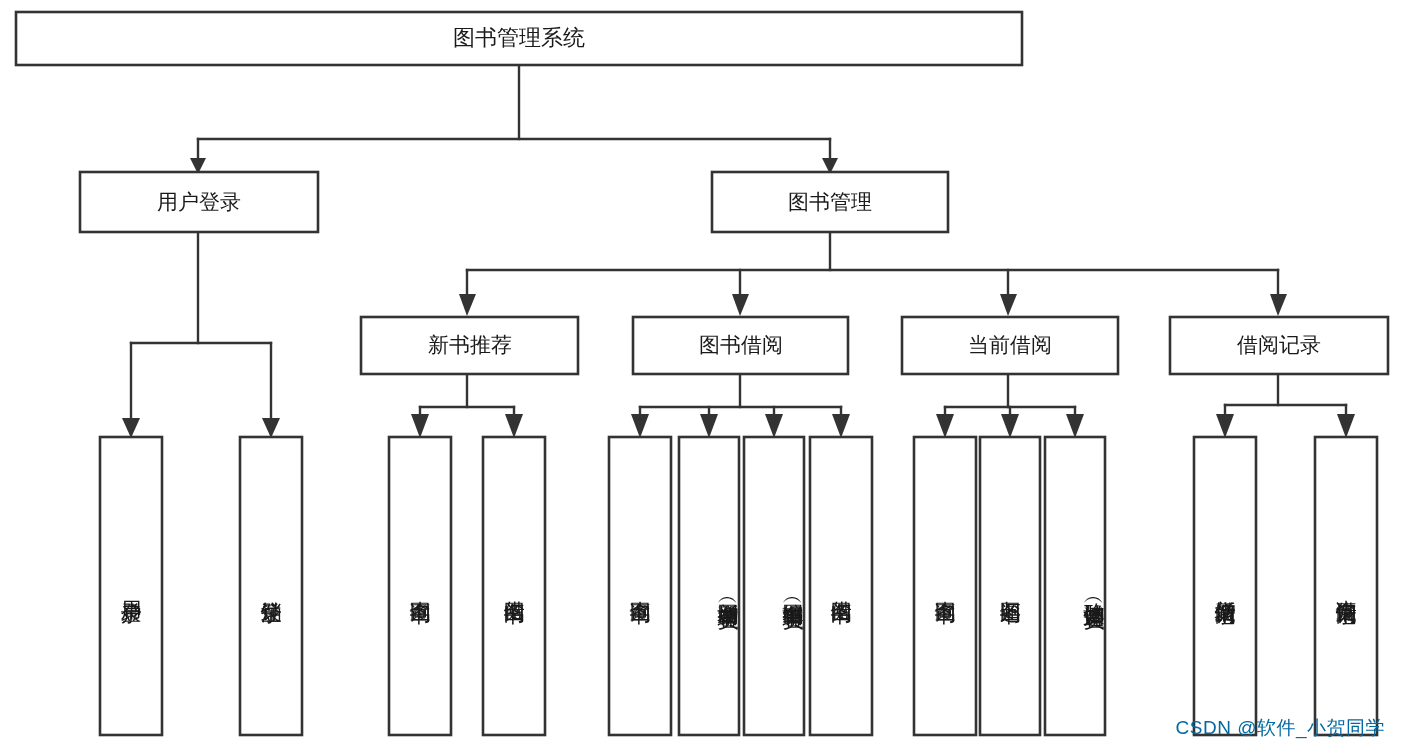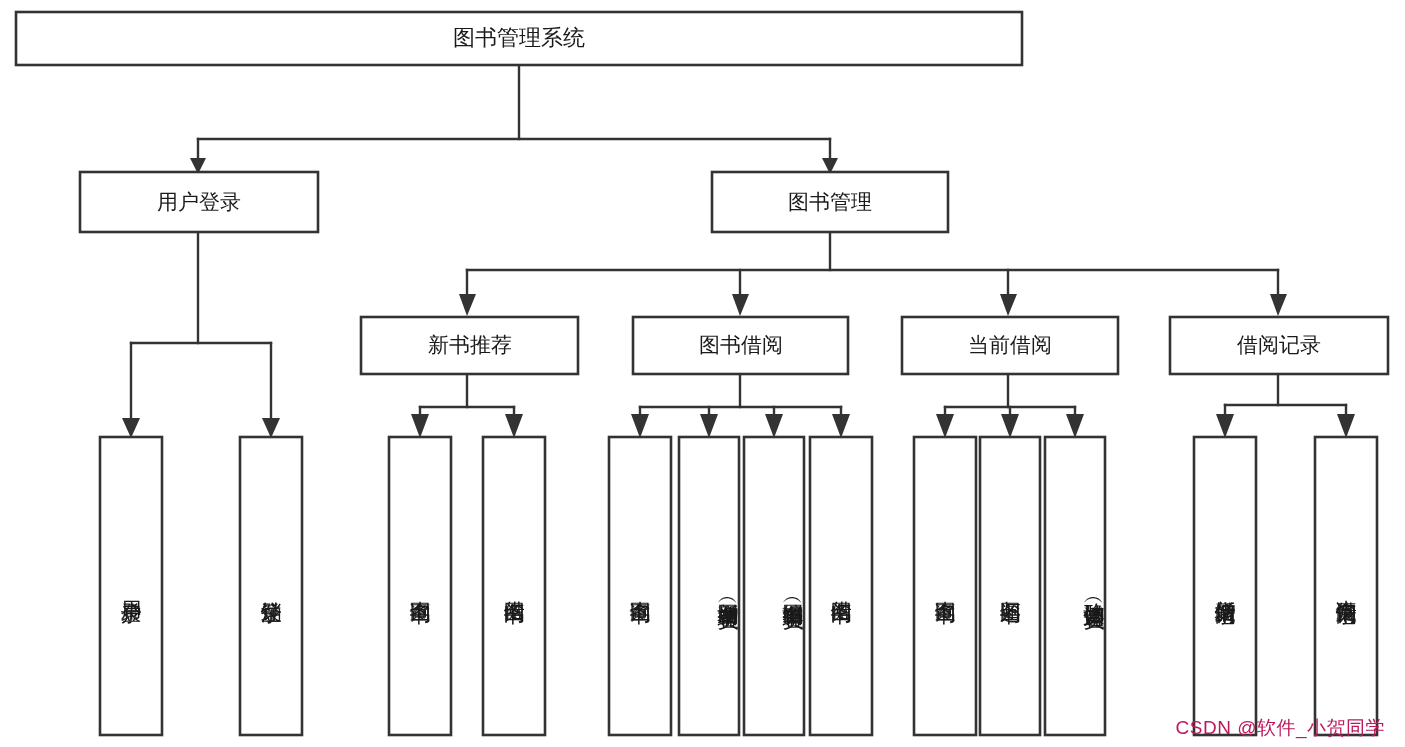--- a/index.html
+++ b/index.html
@@ -70,21 +70,21 @@
     justify-content: center;
     white-space: nowrap;
     pointer-events: none;
   }
   .watermark {
     position: absolute;
     right: 10px;
     bottom: 6px;
     font-family: "Liberation Sans", "DejaVu Sans", sans-serif;
     font-size: 19px;
-    color: #be185d;
+    color: #0369a1;
     letter-spacing: 0.5px;
     user-select: none;
   }
 </style>
 </head>
 <body>
 
 <div id="diagram-root">
 
   <svg class="canvas" viewBox="0 0 1405 747">

